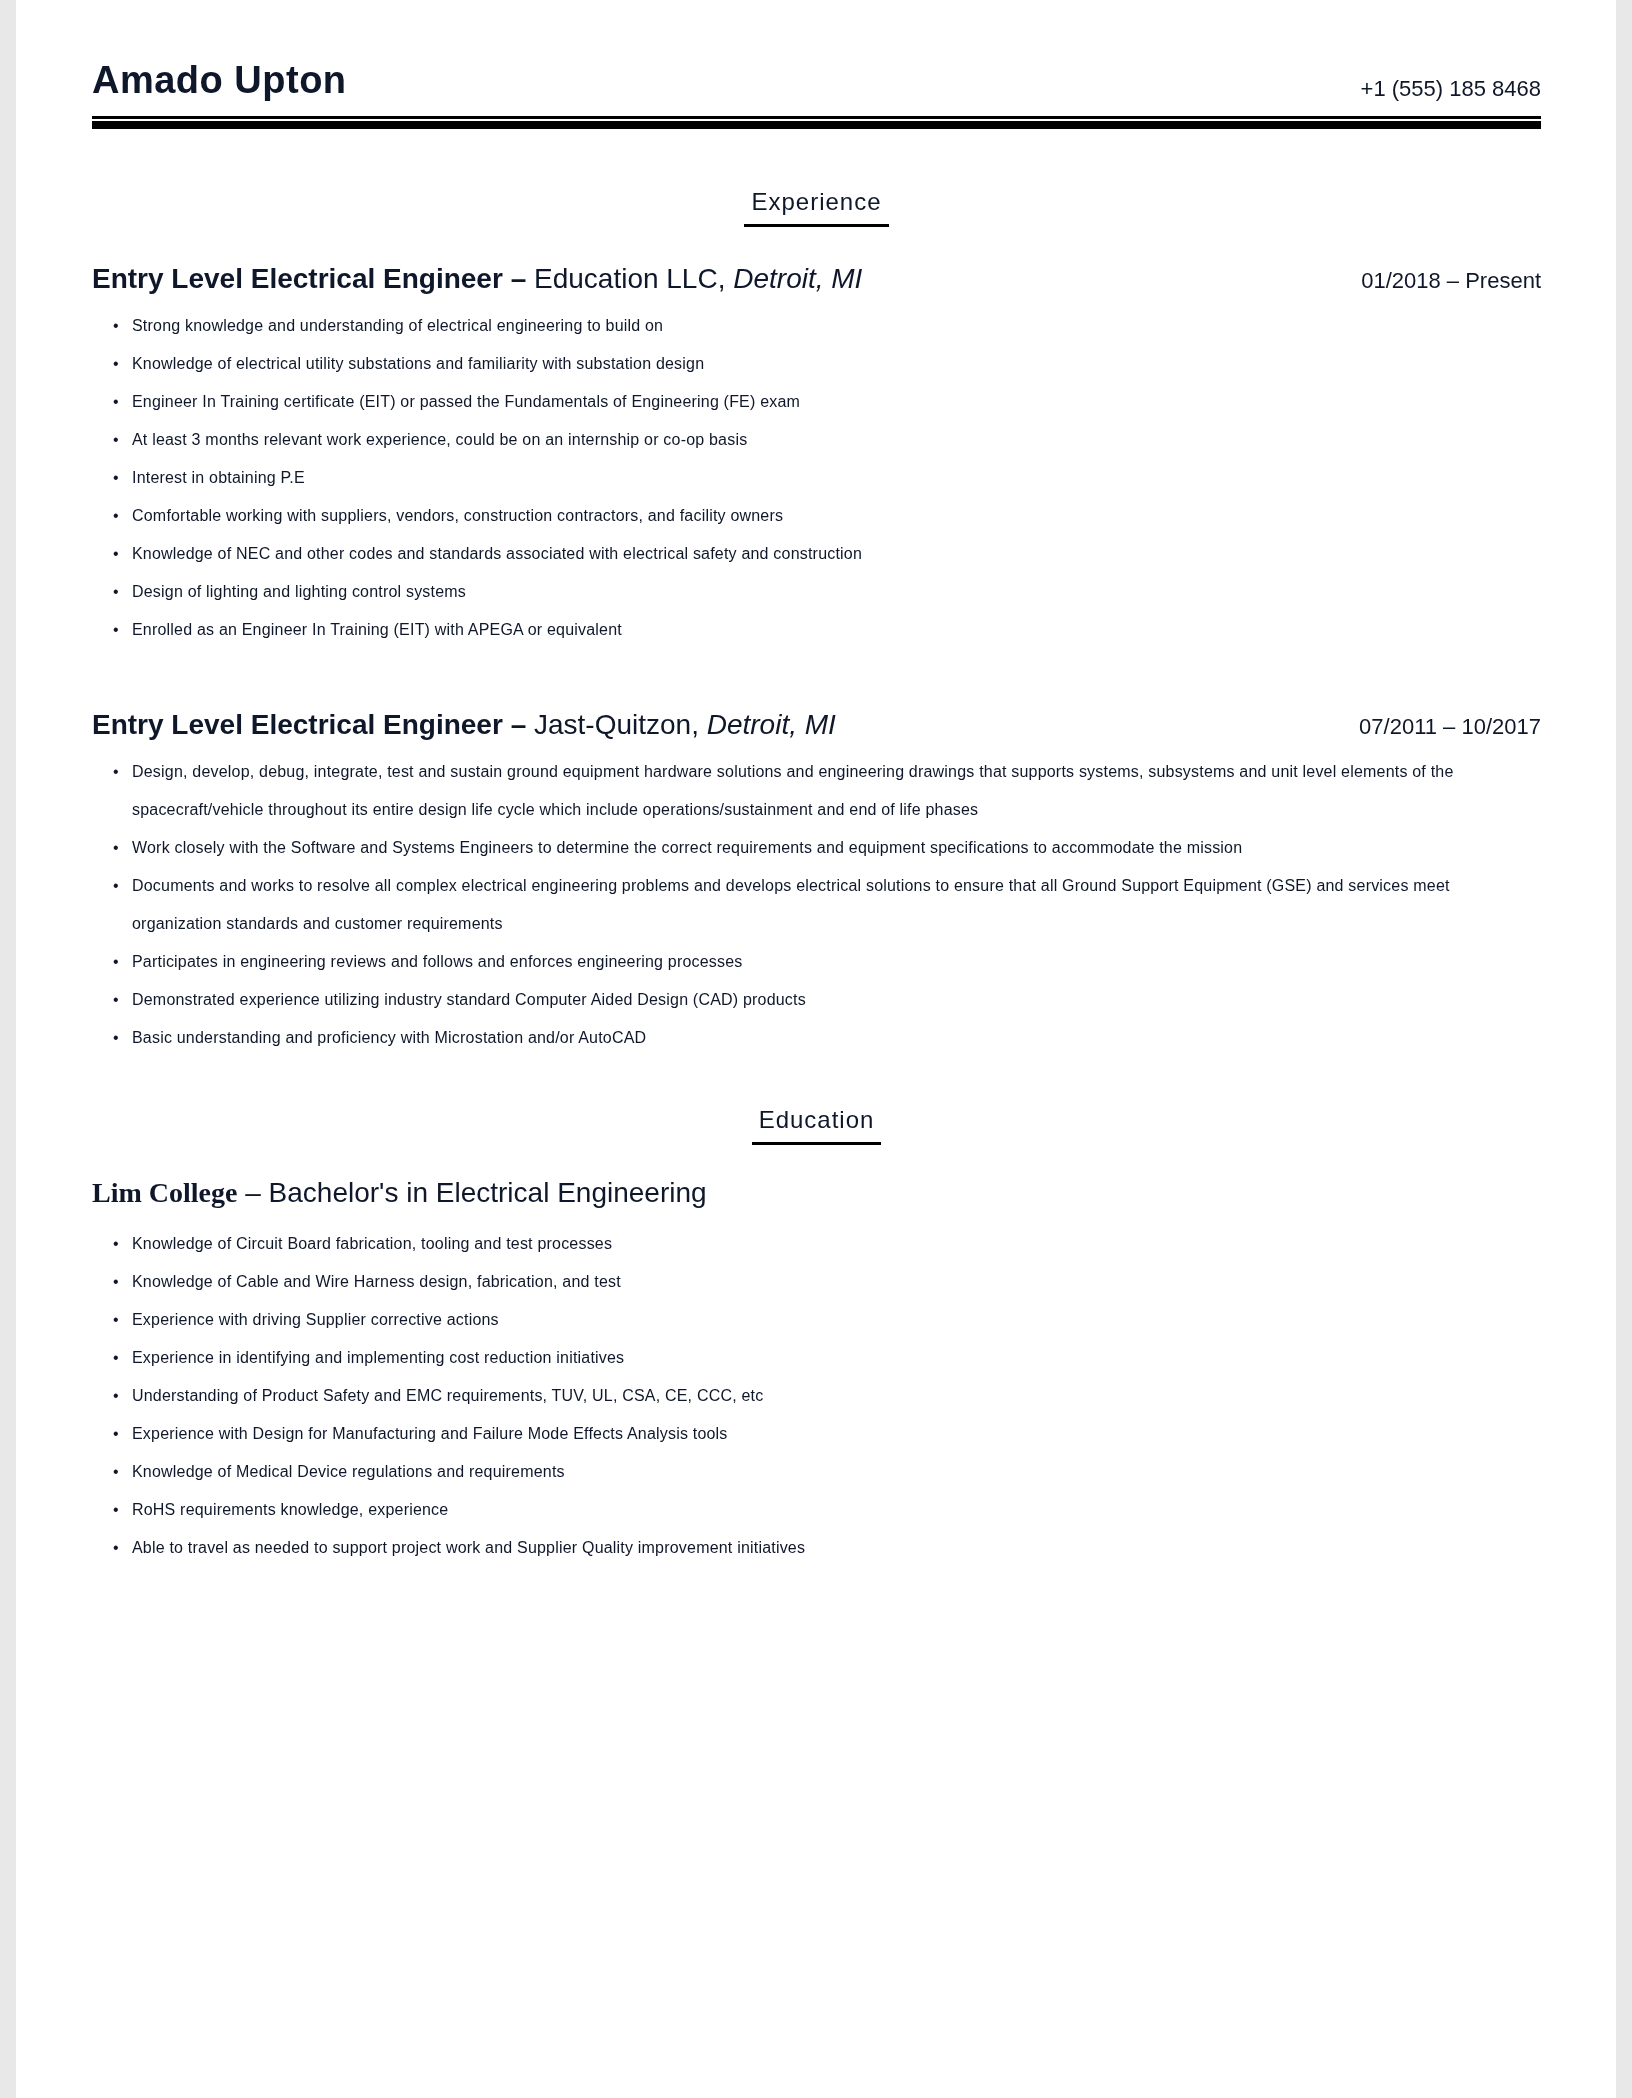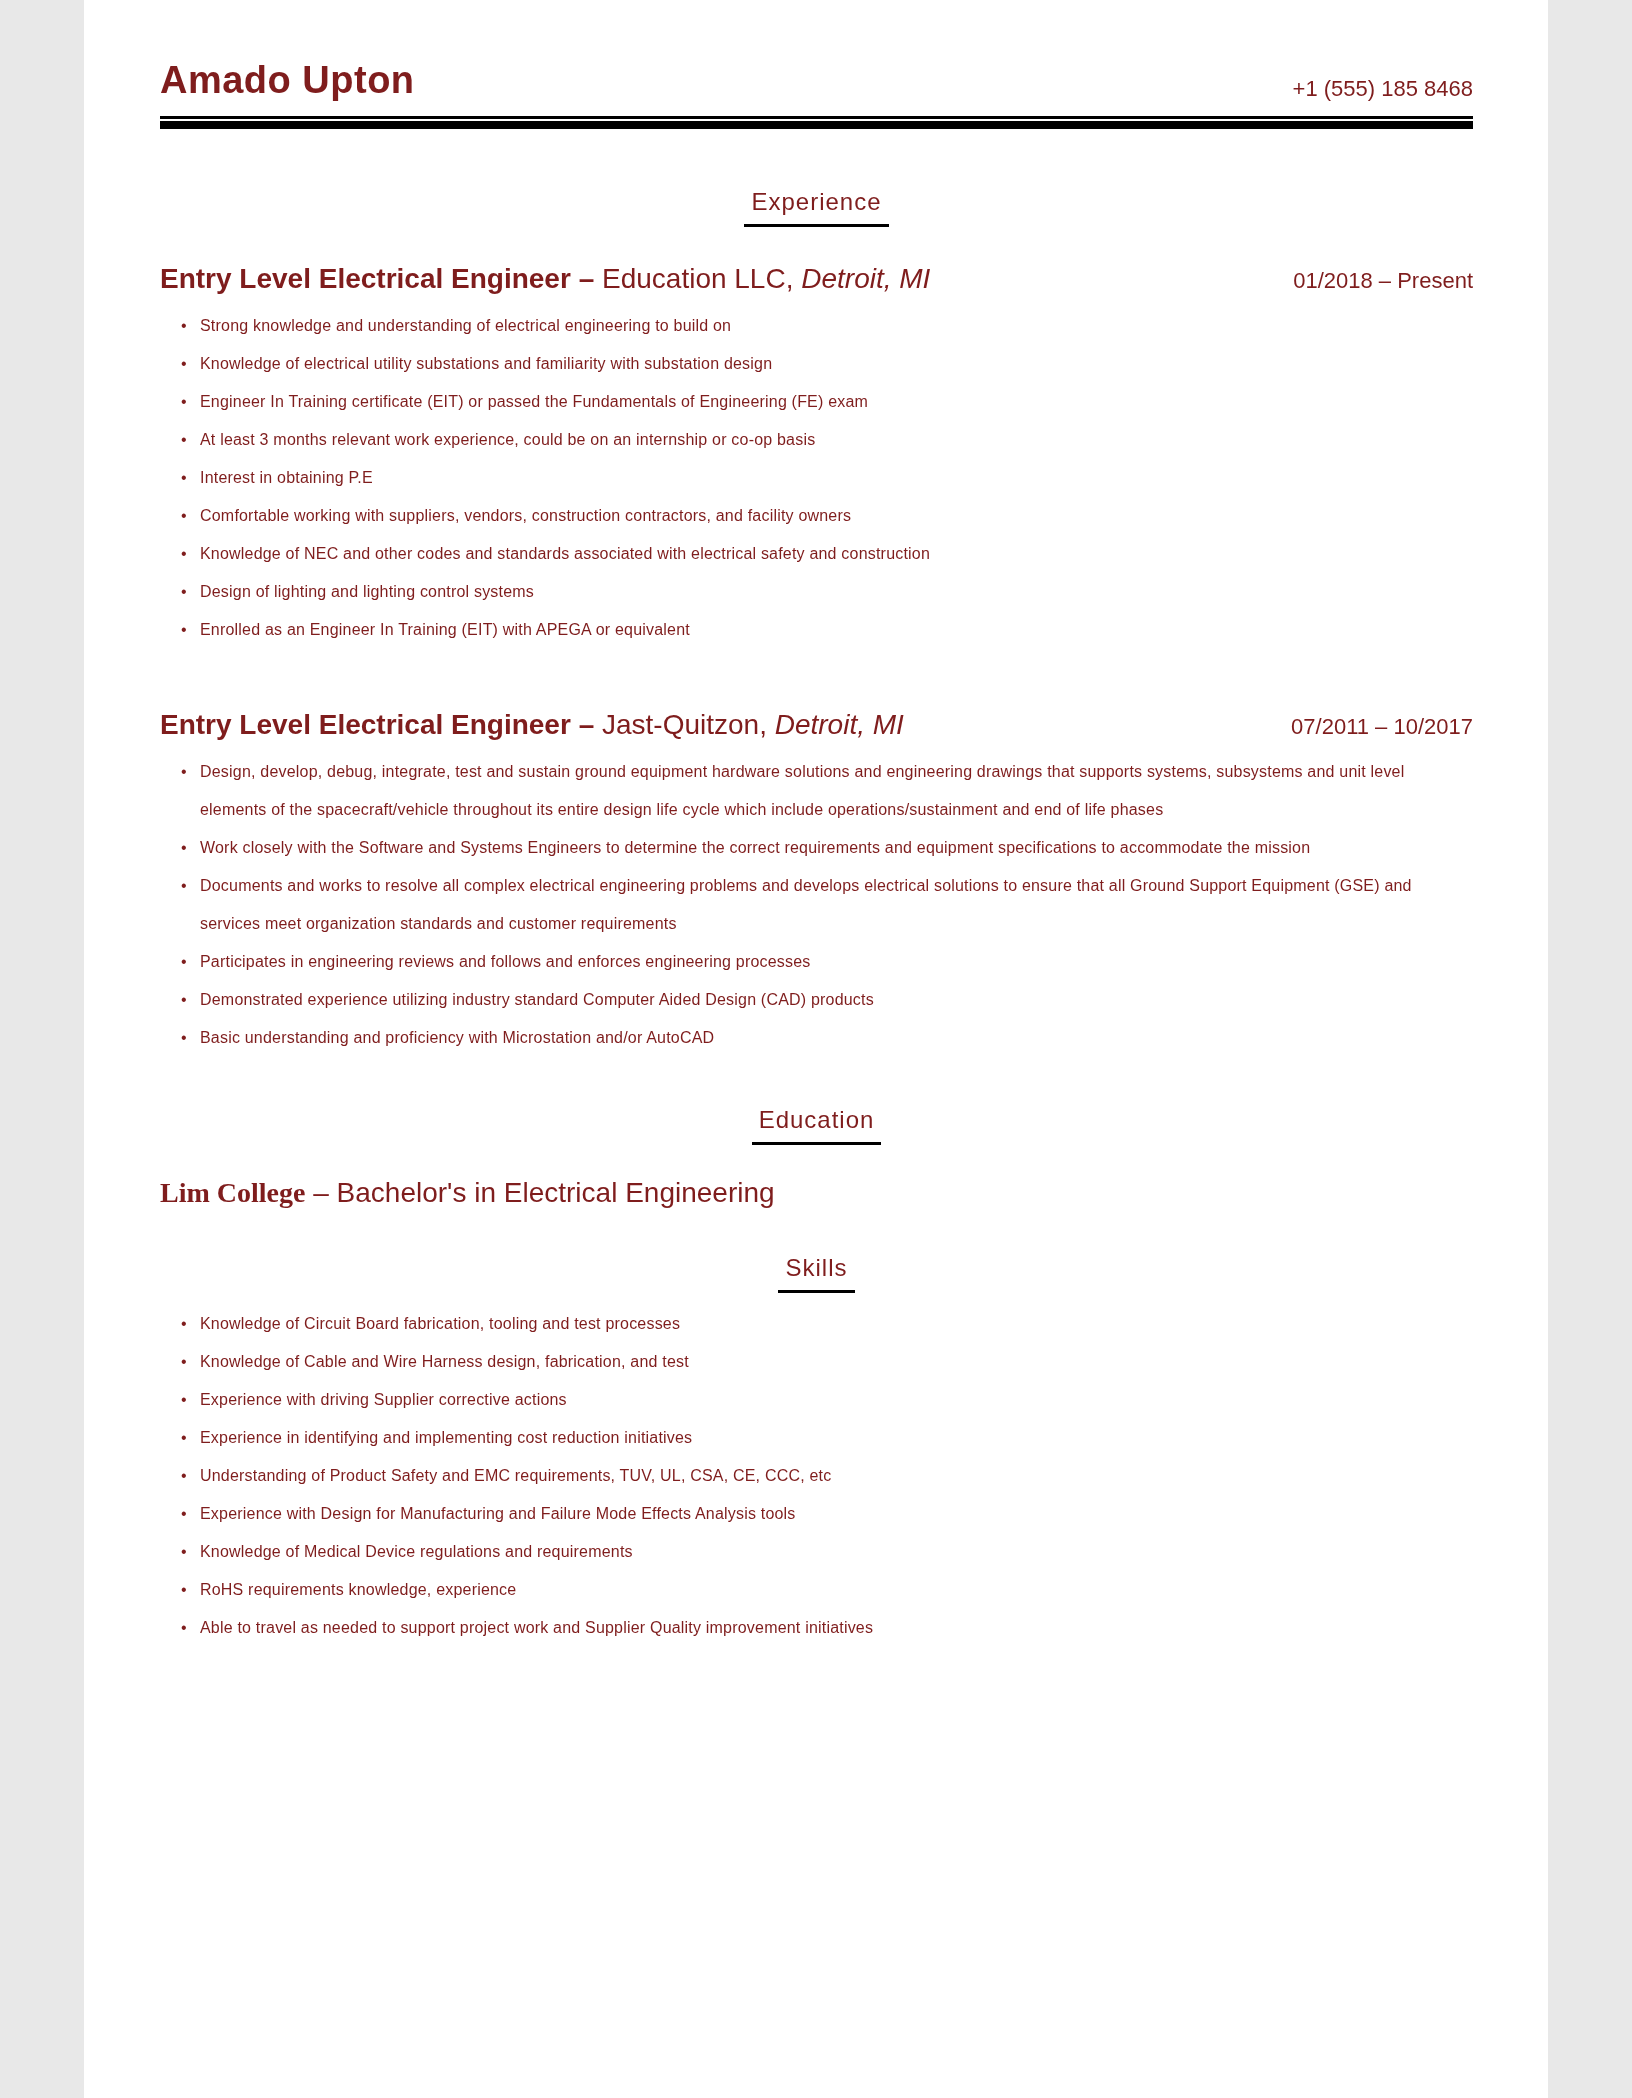--- a/index.html
+++ b/index.html
@@ -1,20 +1,20 @@
 <!DOCTYPE html>
 <html><head>
 <meta charset="utf-8">
 <style>
   html, body { margin: 0; padding: 0; background: #e8e8e8; }
   .page {
-    width: 1464px;
+    width: 1600px;
     height: 2098px;
     background: #ffffff;
-    color: #7f1d1d;
+    color: #0f172a;
     box-sizing: border-box;
     position: relative;
     margin: 0 auto;
     padding: 58px 75px 0 76px;
     font-family: "Liberation Sans", "DejaVu Sans", sans-serif;
     overflow: hidden;
   }
   
   .name {
     font-size: 38px;
@@ -160,23 +160,20 @@
 
   <div class="section-head education">
     <span class="section-title">Education</span>
   </div>
   <div class="edu-line">
     <span class="edu-school">Lim College</span>
     <span class="edu-dash">–</span>
     <span class="edu-degree">Bachelor's in Electrical Engineering</span>
   </div>
 
-  <div class="section-head skills">
-    <span class="section-title">Skills</span>
-  </div>
   <ul class="bullets skills-list">
       <li>Knowledge of Circuit Board fabrication, tooling and test processes</li>
       <li>Knowledge of Cable and Wire Harness design, fabrication, and test</li>
       <li>Experience with driving Supplier corrective actions</li>
       <li>Experience in identifying and implementing cost reduction initiatives</li>
       <li>Understanding of Product Safety and EMC requirements, TUV, UL, CSA, CE, CCC, etc</li>
       <li>Experience with Design for Manufacturing and Failure Mode Effects Analysis tools</li>
       <li>Knowledge of Medical Device regulations and requirements</li>
       <li>RoHS requirements knowledge, experience</li>
       <li>Able to travel as needed to support project work and Supplier Quality improvement initiatives</li>

